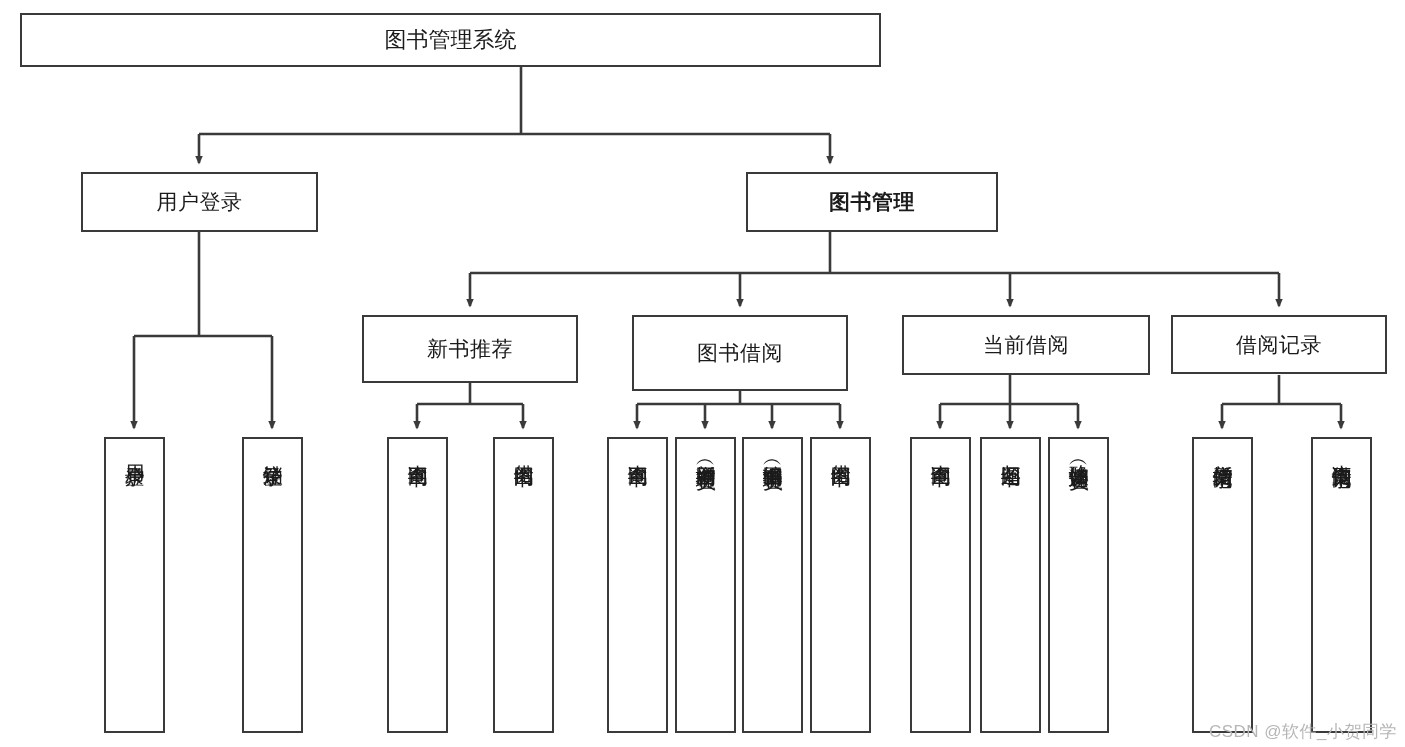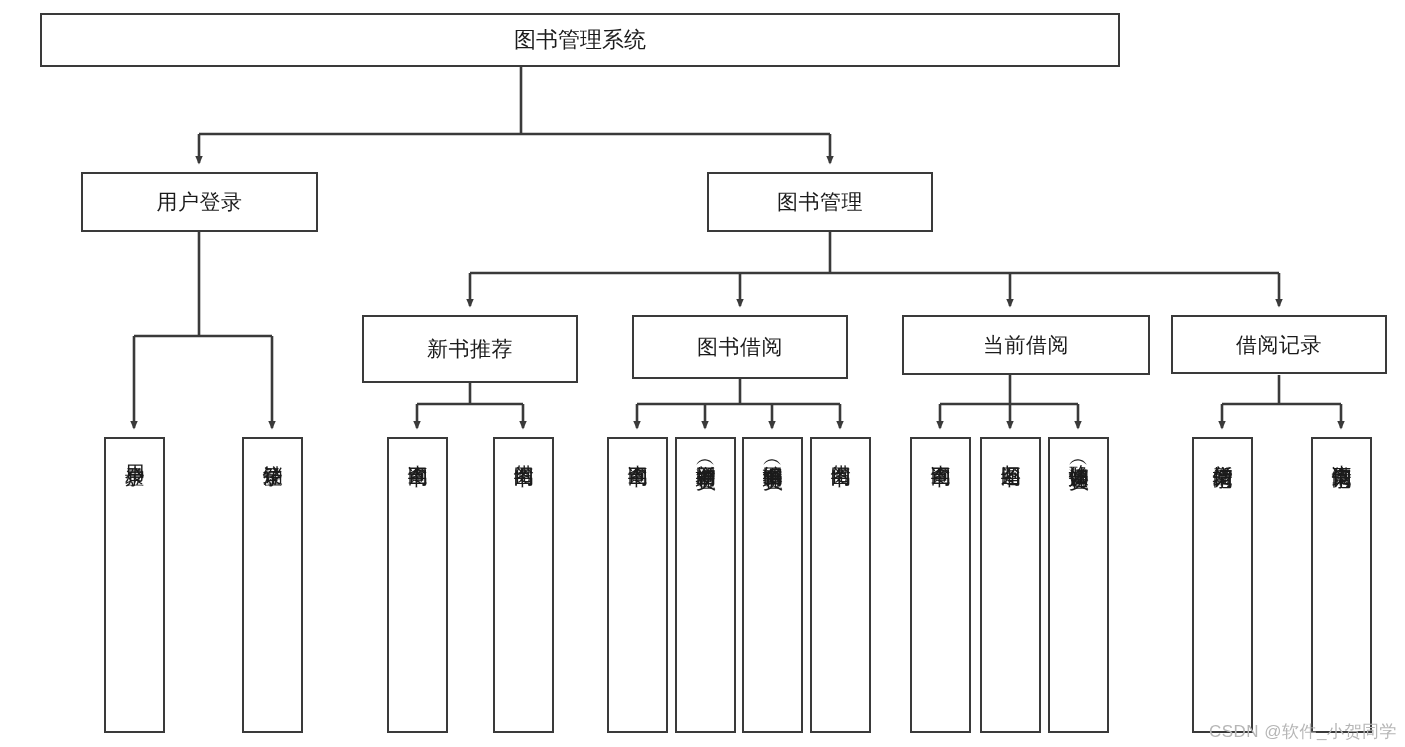--- a/index.html
+++ b/index.html
@@ -118,35 +118,35 @@
       <path d="M1010,404 L1010,428" marker-end="url(#arrow)"></path>
       <path d="M1078,404 L1078,428" marker-end="url(#arrow)"></path>
 
       <path d="M1279,375 L1279,404"></path>
       <path d="M1222,404 L1341,404"></path>
       <path d="M1222,404 L1222,428" marker-end="url(#arrow)"></path>
       <path d="M1341,404 L1341,428" marker-end="url(#arrow)"></path>
     </g>
   </svg>
 
-  <div class="node root" style="left:20px; top:13px; width:1080px; height:54px;margin-left:20px;">
+  <div class="node root" style="left:20px; top:13px; width:861px; height:54px;">
     <span>图书管理系统</span>
   </div>
 
   <div class="node h" style="left:81px; top:172px; width:237px; height:60px;">
     <span>用户登录</span>
   </div>
-  <div class="node h" style="left:707px; top:172px; width:226px; height:60px;">
+  <div class="node h" style="left:746px; top:172px; width:252px; height:60px;font-weight:bold;">
     <span>图书管理</span>
   </div>
 
   <div class="node h" style="left:362px; top:315px; width:216px; height:68px;">
     <span>新书推荐</span>
   </div>
-  <div class="node h" style="left:632px; top:315px; width:216px; height:64px;">
+  <div class="node h" style="left:632px; top:315px; width:216px; height:76px;">
     <span>图书借阅</span>
   </div>
   <div class="node h" style="left:902px; top:315px; width:248px; height:60px;">
     <span>当前借阅</span>
   </div>
   <div class="node h" style="left:1171px; top:315px; width:216px; height:59px;">
     <span>借阅记录</span>
   </div>
 
   <div class="node leaf" style="left:104px; top:437px; width:61px; height:296px;">

